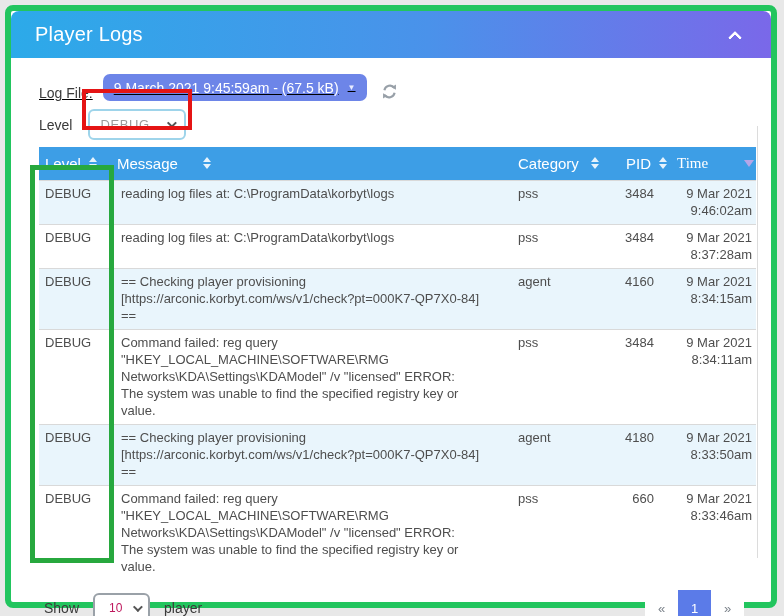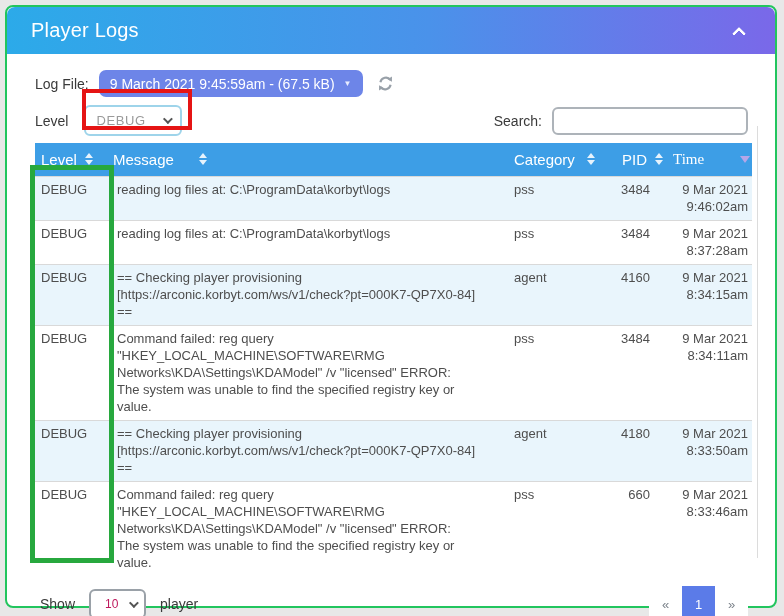--- a/index.html
+++ b/index.html
@@ -1,33 +1,33 @@
 <!DOCTYPE html>
 <html><head>
 <meta charset="utf-8">
 <style>
   * { margin:0; padding:0; box-sizing:border-box; }
   html,body { width:784px; height:616px; }
   body { font-family:"Liberation Sans", sans-serif; background:#e8e8e8; }
   .stage { position:relative; width:784px; height:616px; overflow:hidden; }
 
   .panel { position:absolute; left:5px; top:5px; width:772px; height:603px;
-           background:#fff; border:2px solid #22c55e; border-radius:8px; }
+           background:#fff; border:6px solid #22c55e; border-radius:8px; }
 
   .panel-header { height:47px; border-radius:8px 8px 0 0;
                   background:linear-gradient(90deg,#2caae9 0%,#4a92ea 55%,#7a68e9 100%);
                   display:flex; align-items:center; padding:0 26px 0 24px; }
   .panel-title { color:#fff; font-size:20px; letter-spacing:.2px; flex:1; }
   .collapse-btn { width:20px; height:20px; display:flex; align-items:center; justify-content:center; cursor:pointer; }
   .chev-up { width:10px; height:10px; border-left:3px solid #fff; border-top:3px solid #fff;
              transform:rotate(45deg) translate(2px,2px); border-radius:1px; }
 
   .content { padding:8px 27px 0 28px; }
 
-  .toolbar-row1 { display:flex; align-items:center; margin-top:8px; height:27px; }
+  .toolbar-row1 { display:flex; align-items:flex-end; margin-top:8px; height:27px;text-decoration:underline; }
   .lbl { font-size:14px; color:#3a3a3a; }
   .logfile-btn { margin-left:10px; height:27px; background:#6d85e8; border:none; border-radius:7px;
                  color:#fff; font-size:14px; padding:0 11px; display:flex; align-items:center; cursor:pointer;
                  font-family:"Liberation Sans", sans-serif; }
   .logfile-caret { font-size:8px; margin-left:9px; color:#e8ecff; }
   .refresh { margin-left:13px; cursor:pointer; display:flex; align-items:center; }
 
   .toolbar-row2 { display:flex; align-items:center; margin-top:8px; height:31px; }
   .level-select { margin-left:16px; width:98px; height:31px; border:2px solid #9ed4ea; border-radius:6px;
                   display:flex; align-items:center; padding:0 10px; cursor:pointer; background:#fff; }
@@ -113,24 +113,20 @@
           </svg>
         </span>
       </div>
 
       <div class="toolbar-row2">
         <span class="lbl">Level</span>
         <div class="level-select">
           <span class="level-value">DEBUG</span>
           <span class="chev-dn"></span>
         </div>
-        <div class="search-group">
-          <span class="lbl">Search:</span>
-          <input class="search-input" type="text" value="" style="">
-        </div>
       </div>
 
       <table class="log-table">
         <colgroup>
           <col style="width:78px">
             <col style="width:393px">
             <col style="width:106px">
             <col style="width:55px">
             <col style="width:85px">
         </colgroup>

